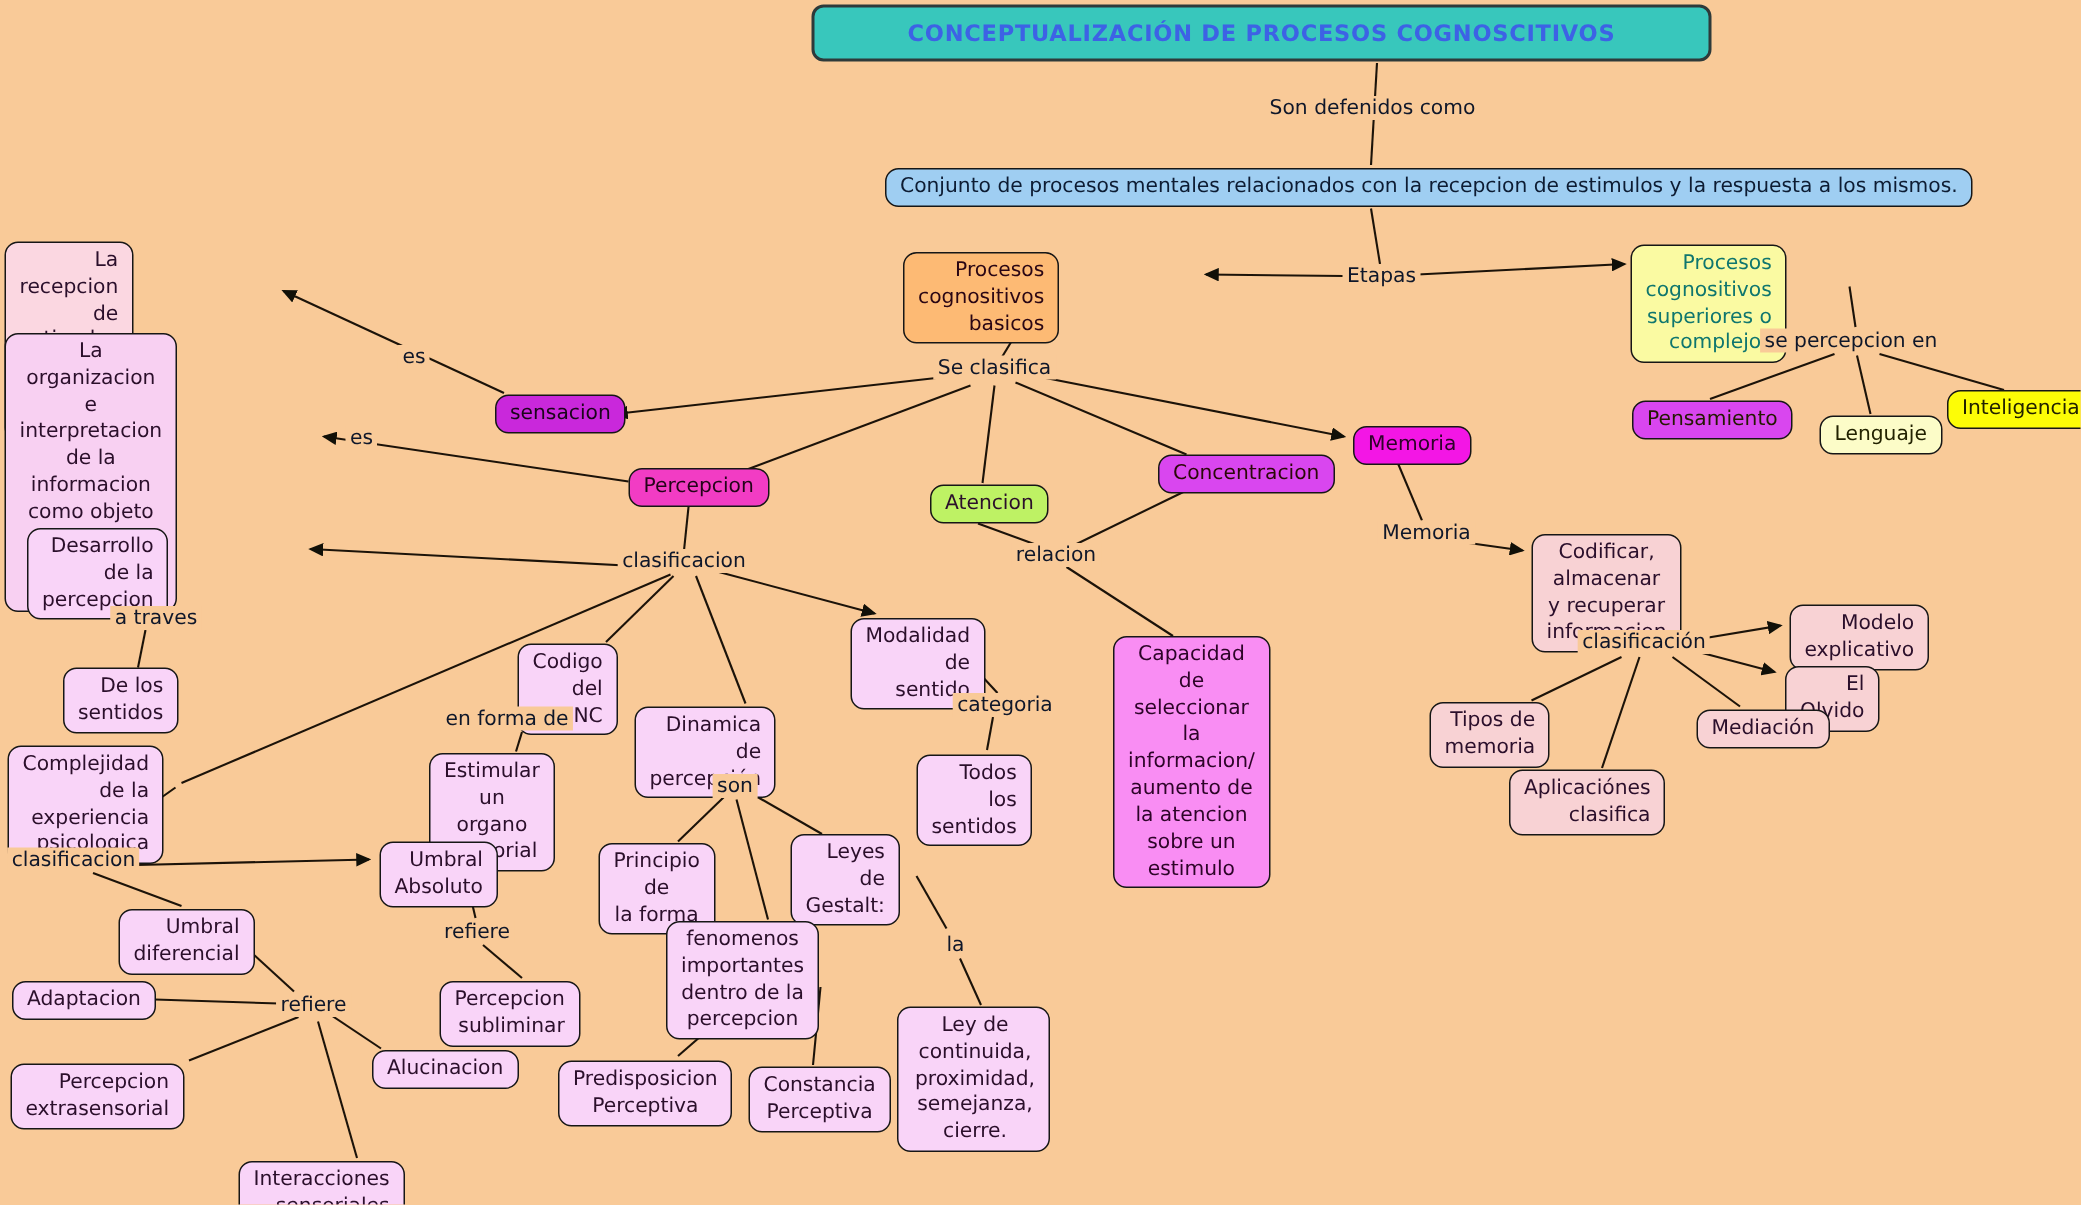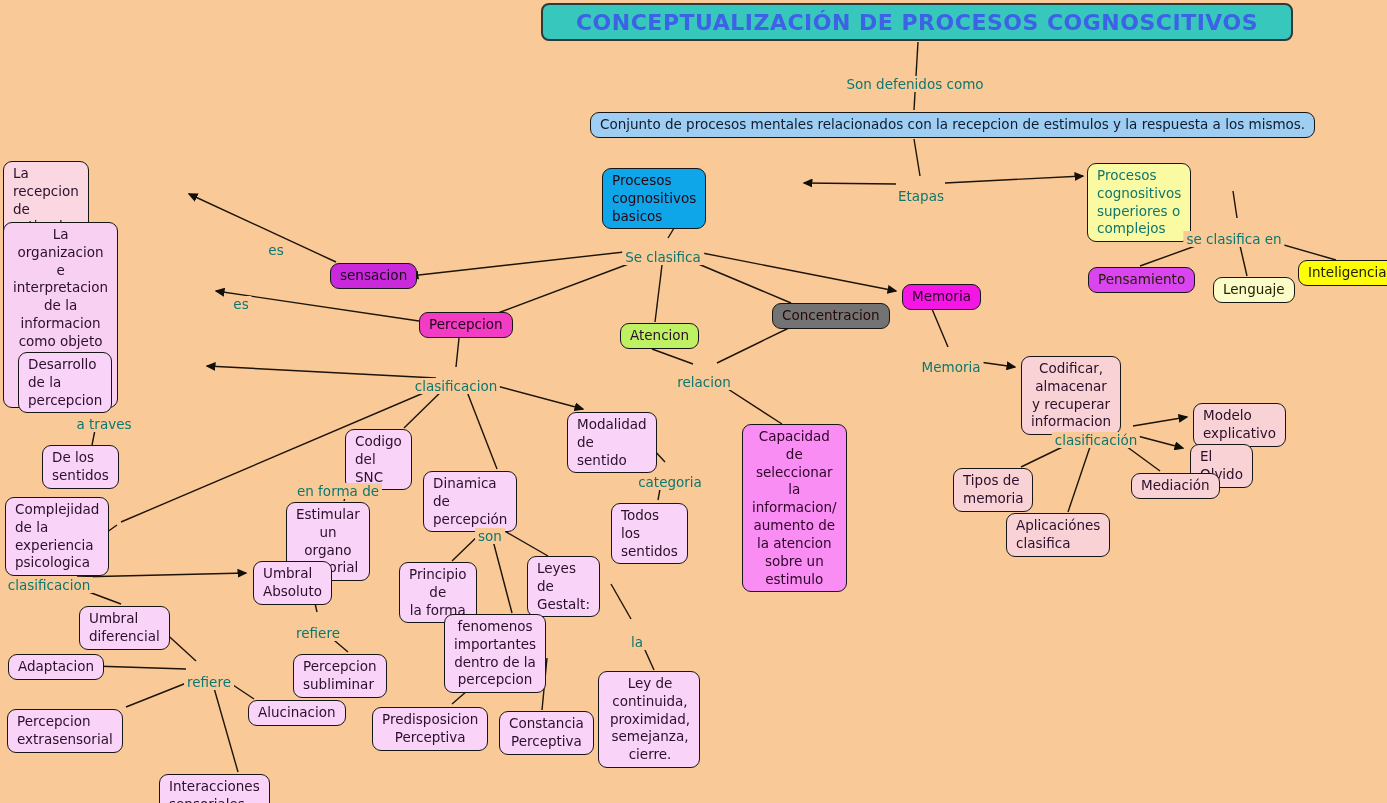--- a/index.html
+++ b/index.html
@@ -2,55 +2,55 @@
 <html><head>
 <meta charset="utf-8">
 <style>
   html,body{margin:0;padding:0;}
   body{
     width:1387px;height:803px;position:relative;overflow:hidden;
     background:#F9CA98;
     font-family:"DejaVu Sans","Liberation Sans",sans-serif;
   }
   .map-title{
-    position:absolute;left:541px;top:3px;width:752px;height:38px;
+    position:absolute;left:541px;top:3px;width:600px;height:38px;
     background:#38C7BC;border:2px solid #2e3a3a;border-radius:8px;
     display:flex;align-items:center;justify-content:center;
-    font-size:22px;font-weight:bold;color:#3D62E5;letter-spacing:.5px;
+    font-size:15px;font-weight:bold;color:#3D62E5;letter-spacing:.5px;
     box-sizing:border-box;z-index:3;
   }
   #edges{position:absolute;left:0;top:0;z-index:1;}
   .edge{stroke:#1c1309;stroke-width:1.4;}
   #node-layer,#label-layer{position:absolute;left:0;top:0;width:0;height:0;z-index:2;}
   .node{
     position:absolute;border:1.4px solid #161616;border-radius:9px;
     padding:3px 9px;font-size:13.5px;line-height:1.32;color:#2b0f2b;
-    white-space:pre-line;box-sizing:border-box;
+    white-space:pre-line;box-sizing:border-box;text-align:right;
   }
   .node.center{text-align:center;}
   .lilac{background:#F9D4F8;}
   .rose{background:#F8D2D4;}
   .rosepink{background:#FBD7E1;}
   .orglilac{background:#F8D0F2;}
   .purple{background:#C928DB;color:#1a041a;}
   .magenta{background:#F23CC4;color:#240419;}
   .violet{background:#bef264;}
-  .salmon{background:#737373;color:#2a0808;}
+  .salmon{background:#d946ef;color:#2a0808;}
   .fuchsia{background:#F316E5;color:#2d0228;}
-  .pink{background:#0ea5e9;color:#2a0614;}
+  .pink{background:#fdba74;color:#2a0614;}
   .paleyellow{background:#FAFAA2;color:#0f766e;}
   .cream{background:#FCFCC8;color:#222200;}
   .yellow{background:#FDFD06;color:#222200;}
   .gold{background:#d946ef;color:#241a00;}
   .blue{background:#9FCEF2;color:#0d1c33;white-space:nowrap;}
   .hotpink{background:#F98DF3;color:#2d0428;}
   .link-label{
     position:absolute;transform:translate(-50%,-50%);
-    font-size:13.5px;color:#0f766e;background:#F9CA98;
-    padding:0 3px;white-space:nowrap;margin-top:12px;
+    font-size:13.5px;color:#0f172a;background:#F9CA98;
+    padding:0 3px;white-space:nowrap;
   }
 </style>
 </head>
 <body>
 
 <svg id="edges" width="1387" height="803">
   <defs>
     <marker id="arrowhead" markerWidth="10" markerHeight="9" refX="8.5" refY="4.5" orient="auto" markerUnits="userSpaceOnUse">
       <path d="M0,0 L10,4.5 L0,9 z" fill="#111008"></path>
     </marker>
@@ -170,21 +170,21 @@
     <div class="node lilac center" style="left: 372px; top: 707px;">Predisposicion
 Perceptiva</div>
     <div class="node lilac center" style="left: 499px; top: 711px;">Constancia
 Perceptiva</div>
     <div class="node lilac" style="left: 159px; top: 774px;">Interacciones sensoriales</div>
   </div>
 <div id="label-layer">
     <span class="link-label" style="left: 915px; top: 72px;">Son defenidos como</span>
     <span class="link-label" style="left: 921px; top: 184px;">Etapas</span>
     <span class="link-label" style="left: 663px; top: 245px;">Se clasifica</span>
-    <span class="link-label" style="left: 1234px; top: 227px;">se clasifica en</span>
+    <span class="link-label" style="left: 1234px; top: 227px;">se percepcion en</span>
     <span class="link-label" style="left: 276px; top: 238px;">es</span>
     <span class="link-label" style="left: 241px; top: 292px;">es</span>
     <span class="link-label" style="left: 456px; top: 374px;">clasificacion</span>
     <span class="link-label" style="left: 104px; top: 412px;">a traves</span>
     <span class="link-label" style="left: 338px; top: 479px;">en forma de</span>
     <span class="link-label" style="left: 490px; top: 524px;">son</span>
     <span class="link-label" style="left: 670px; top: 470px;">categoria</span>
     <span class="link-label" style="left: 704px; top: 370px;">relacion</span>
     <span class="link-label" style="left: 951px; top: 355px;">Memoria</span>
     <span class="link-label" style="left: 1096px; top: 428px;">clasificación</span>

